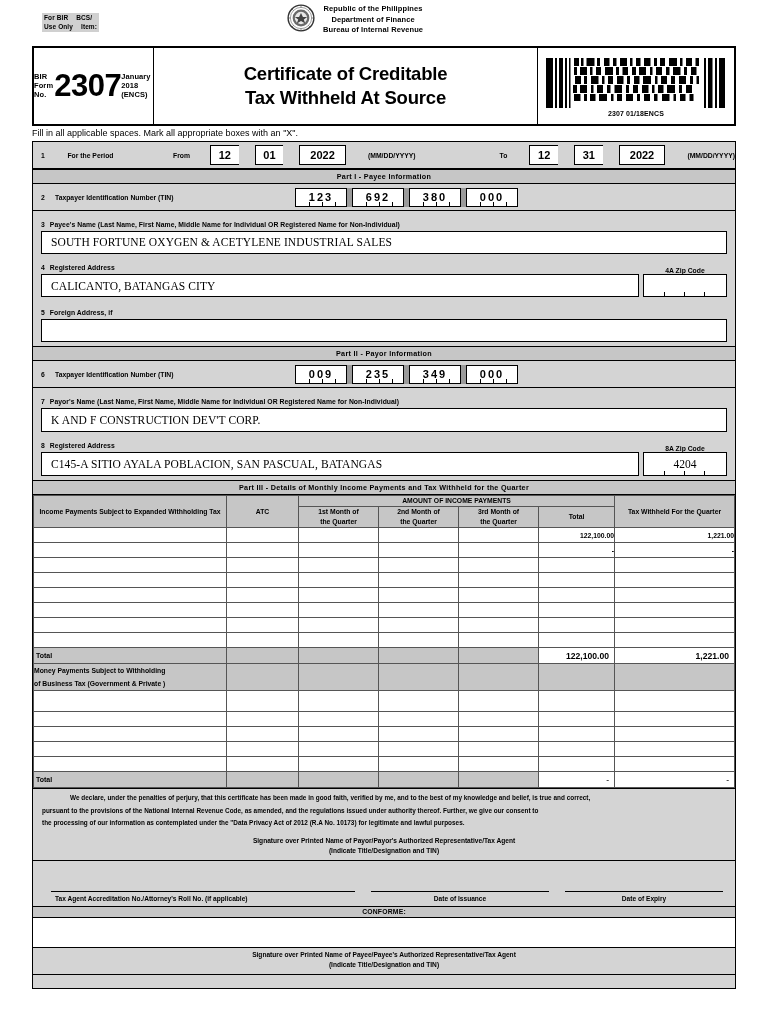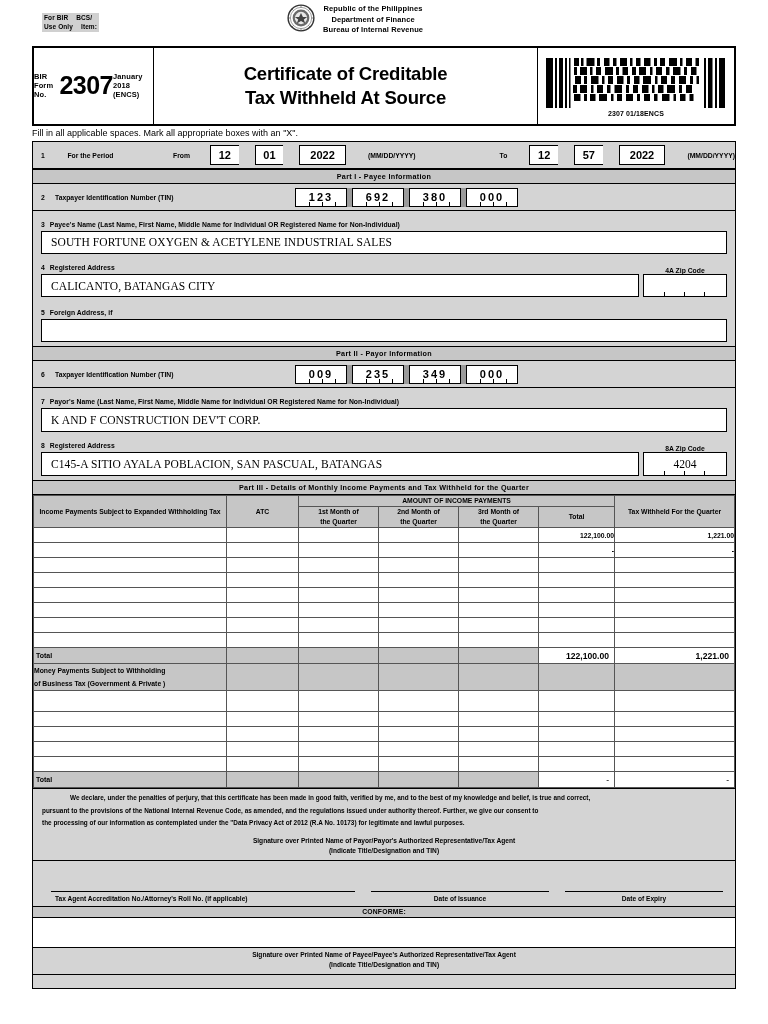--- a/index.html
+++ b/index.html
@@ -45,21 +45,21 @@
     display: flex;
     background: #fff;
   }
   .tb-left {
     width: 120px; border-right: 1.5px solid #000;
     display: flex; 
     align-items: center; justify-content: center;
     padding-bottom: 2px;
   }
   .tb-left .l1 { font-size: 7.5px; font-weight: bold; letter-spacing: .1px; }
-  .tb-left .l2 { font-size: 25px; font-weight: bold; line-height: 33px; letter-spacing: -.5px; }
+  .tb-left .l2 { font-size: 31px; font-weight: bold; line-height: 33px; letter-spacing: -.5px; }
   .tb-left .l3 { font-size: 7.5px; font-weight: bold; letter-spacing: .1px; }
   .tb-mid {
     flex: 1; display: flex; flex-direction: column;
     align-items: center; justify-content: center;
     border-right: 1.5px solid #000;
   }
   .tb-mid .t {
     font-size: 18.5px; font-weight: bold; line-height: 24px;
     letter-spacing: -.2px;
   }
@@ -367,21 +367,21 @@
     <div class="period-row gray">
       <div class="num">1</div>
       <div class="cap">For the Period</div>
       <div class="from">From</div>
       <div class="dbox mm">12</div>
       <div class="dbox dd">01</div>
       <div class="dbox yy">2022</div>
       <div class="fmt">(MM/DD/YYYY)</div>
       <div class="to-lbl">To</div>
       <div class="dbox mm">12</div>
-      <div class="dbox dd">57</div>
+      <div class="dbox dd">31</div>
       <div class="dbox yy">2022</div>
       <div class="fmt">(MM/DD/YYYY)</div>
     </div>
 
     <div class="sec-band">Part I - Payee   Information</div>
 
     <div class="tin-row gray">
       <div class="num">2</div>
       <div class="cap">Taxpayer Identification Number (TIN)</div>
       <div class="tin-group">

